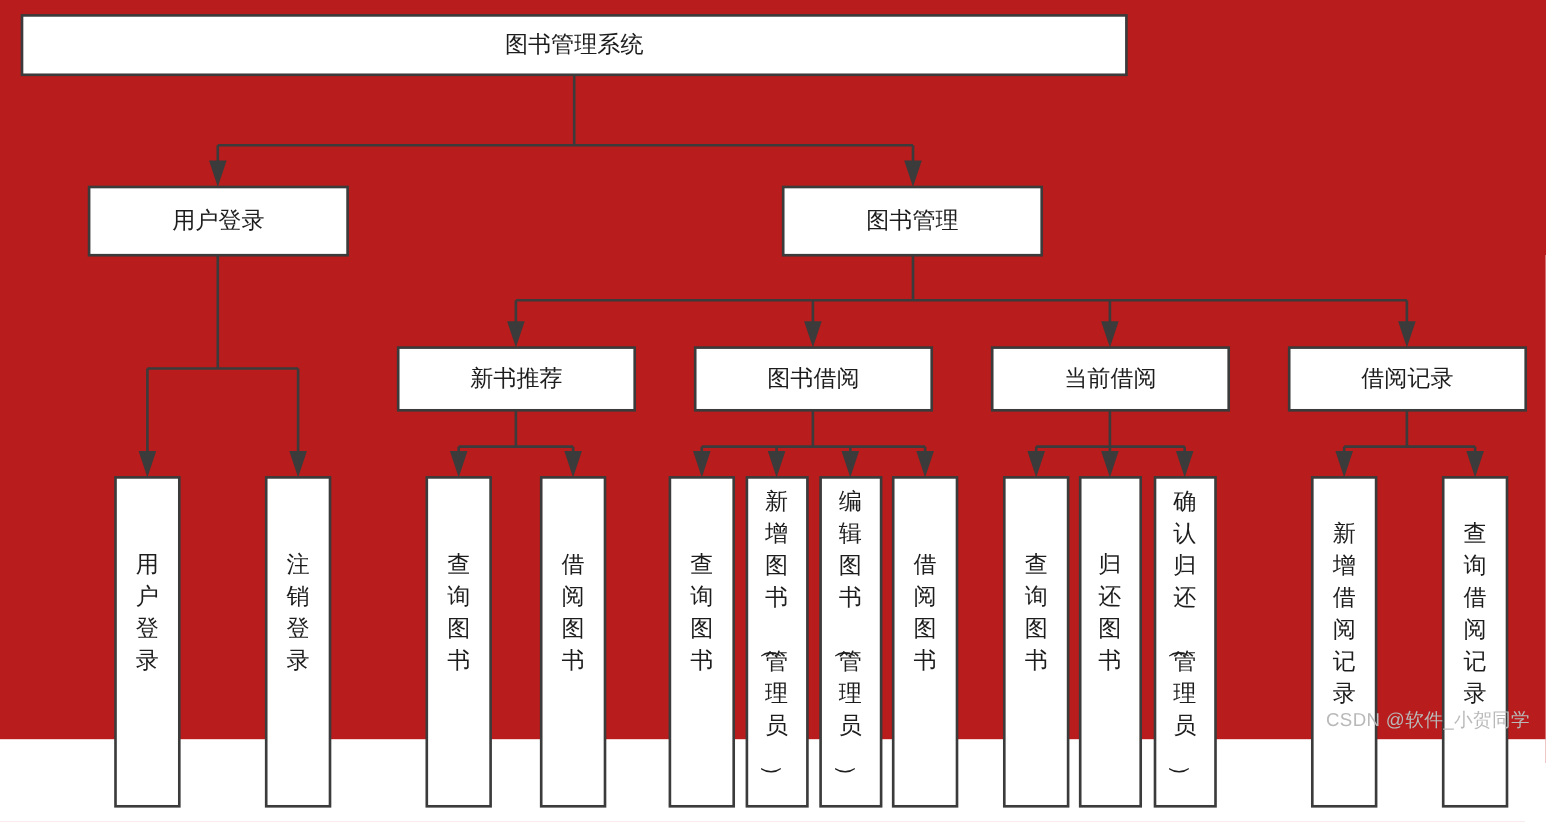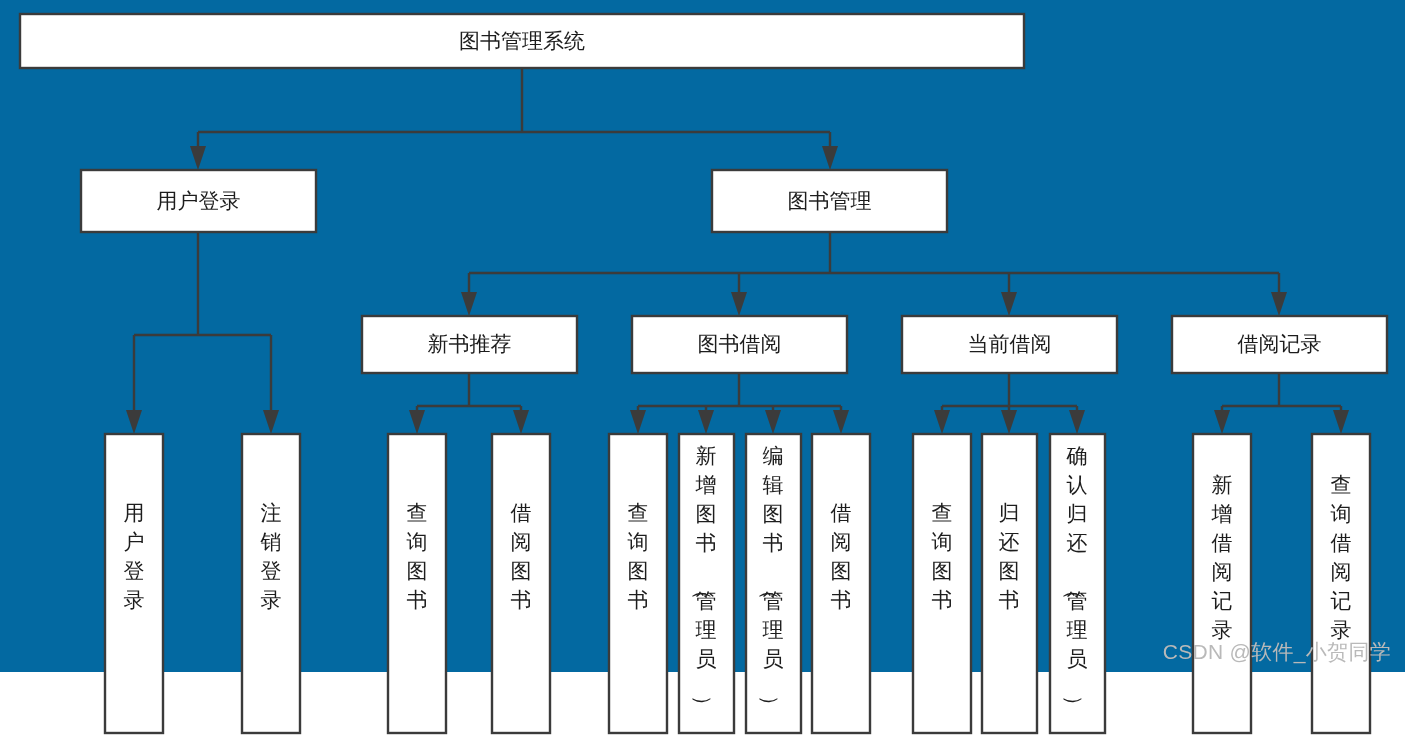--- a/index.html
+++ b/index.html
@@ -11,21 +11,21 @@
   body {
     width: 1405px;
     height: 747px;
     font-family: "Liberation Sans", "DejaVu Sans", sans-serif;
     overflow: hidden;
   }
   #diagram-root {
     position: relative;
     width: 1405px;
     height: 672px;
-    background: #0369a1;
+    background: #b91c1c;
   }
   svg#tree-svg {
     position: absolute;
     left: 0;
     top: 0;
     width: 1405px;
     height: 747px;
     display: block;
   }
   .node-box {
@@ -54,21 +54,21 @@
     fill: #1d1d1d;
     font-family: "Liberation Sans", "DejaVu Sans", sans-serif;
     font-size: 21px;
     text-anchor: middle;
   }
   .watermark {
     position: absolute;
     right: 14px;
     bottom: 6px;
     color: #b9b9b9;
-    font-size: 21px;
+    font-size: 17px;
     font-family: "Liberation Sans", "DejaVu Sans", sans-serif;
     letter-spacing: 0.3px;
     white-space: nowrap;
     user-select: none;
   }
 </style>
 </head>
 <body>
 
 <div id="diagram-root">

